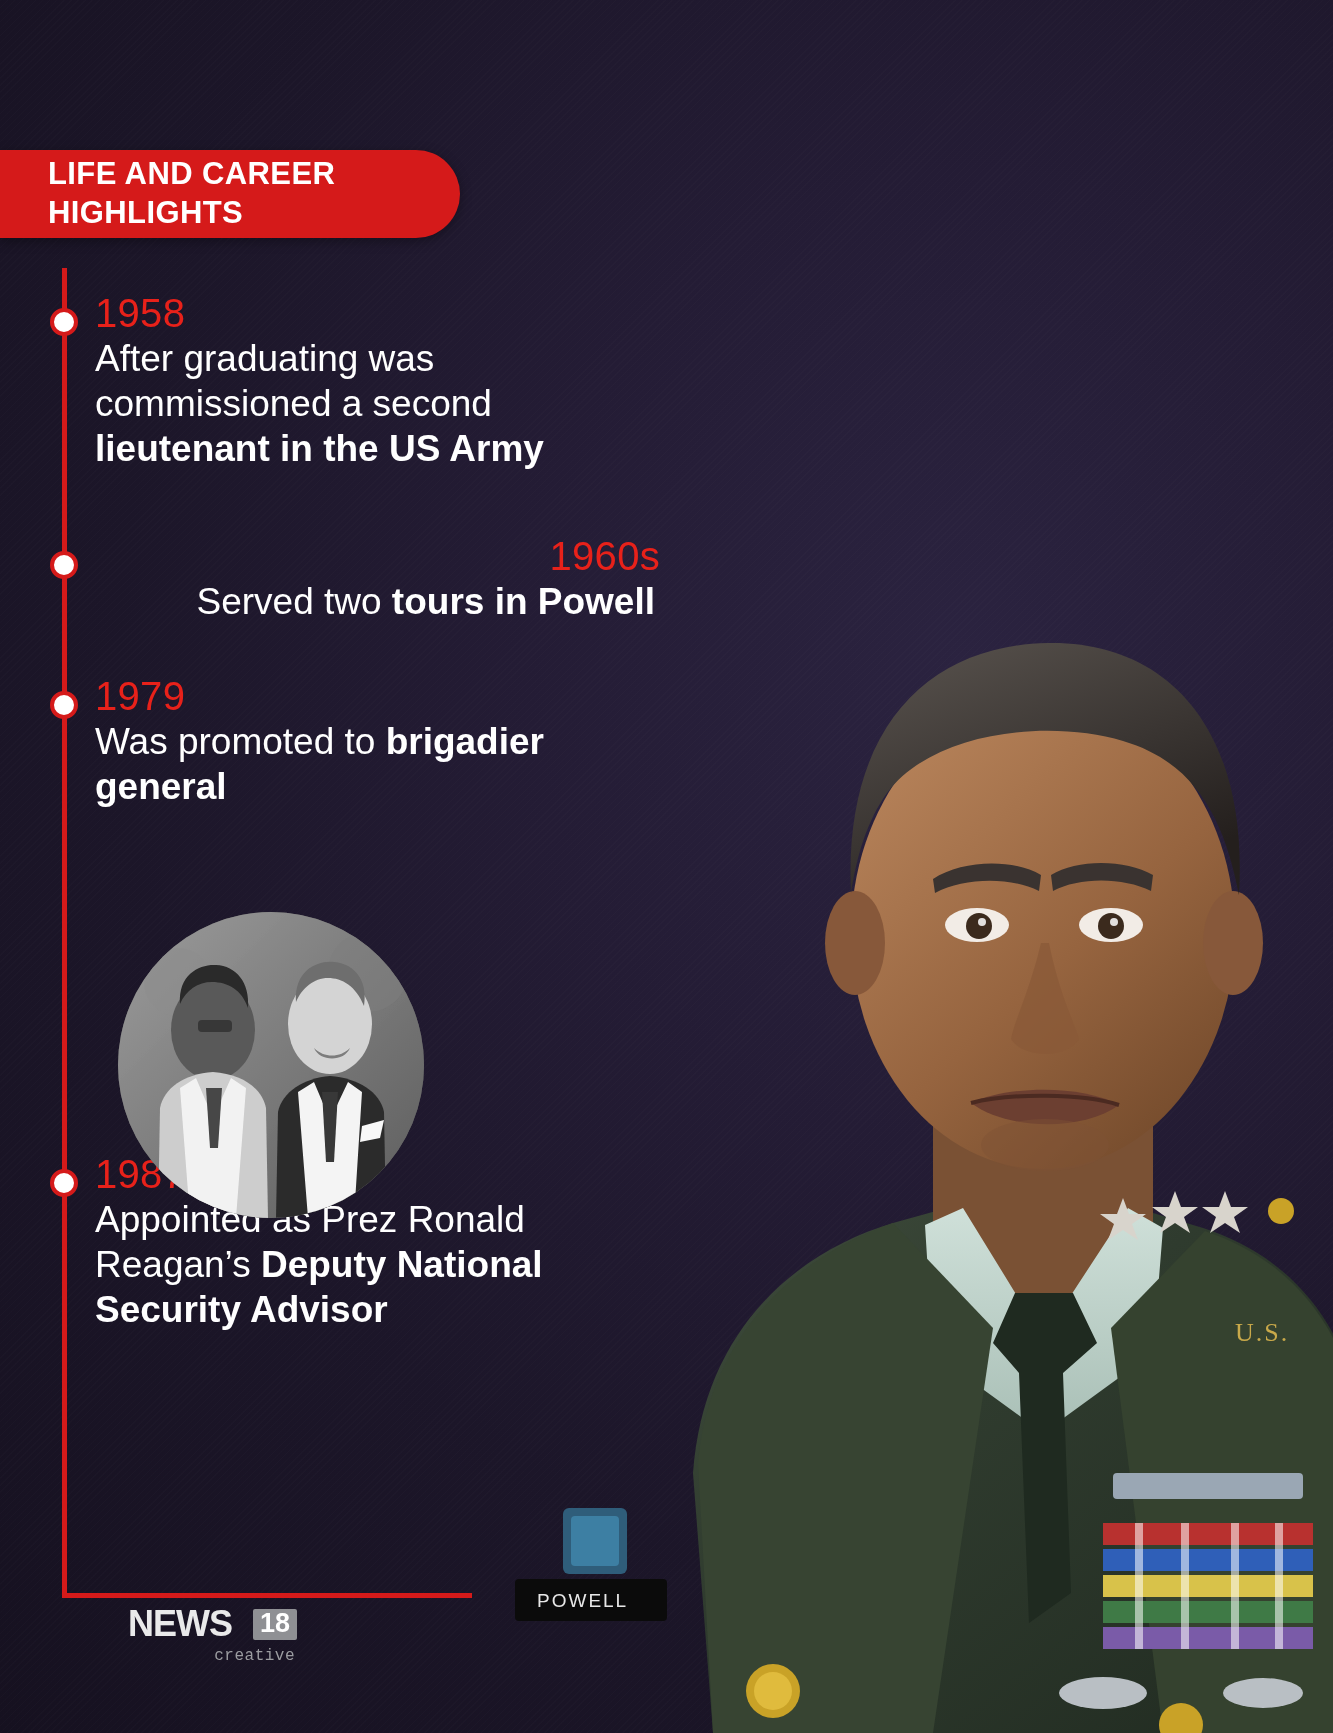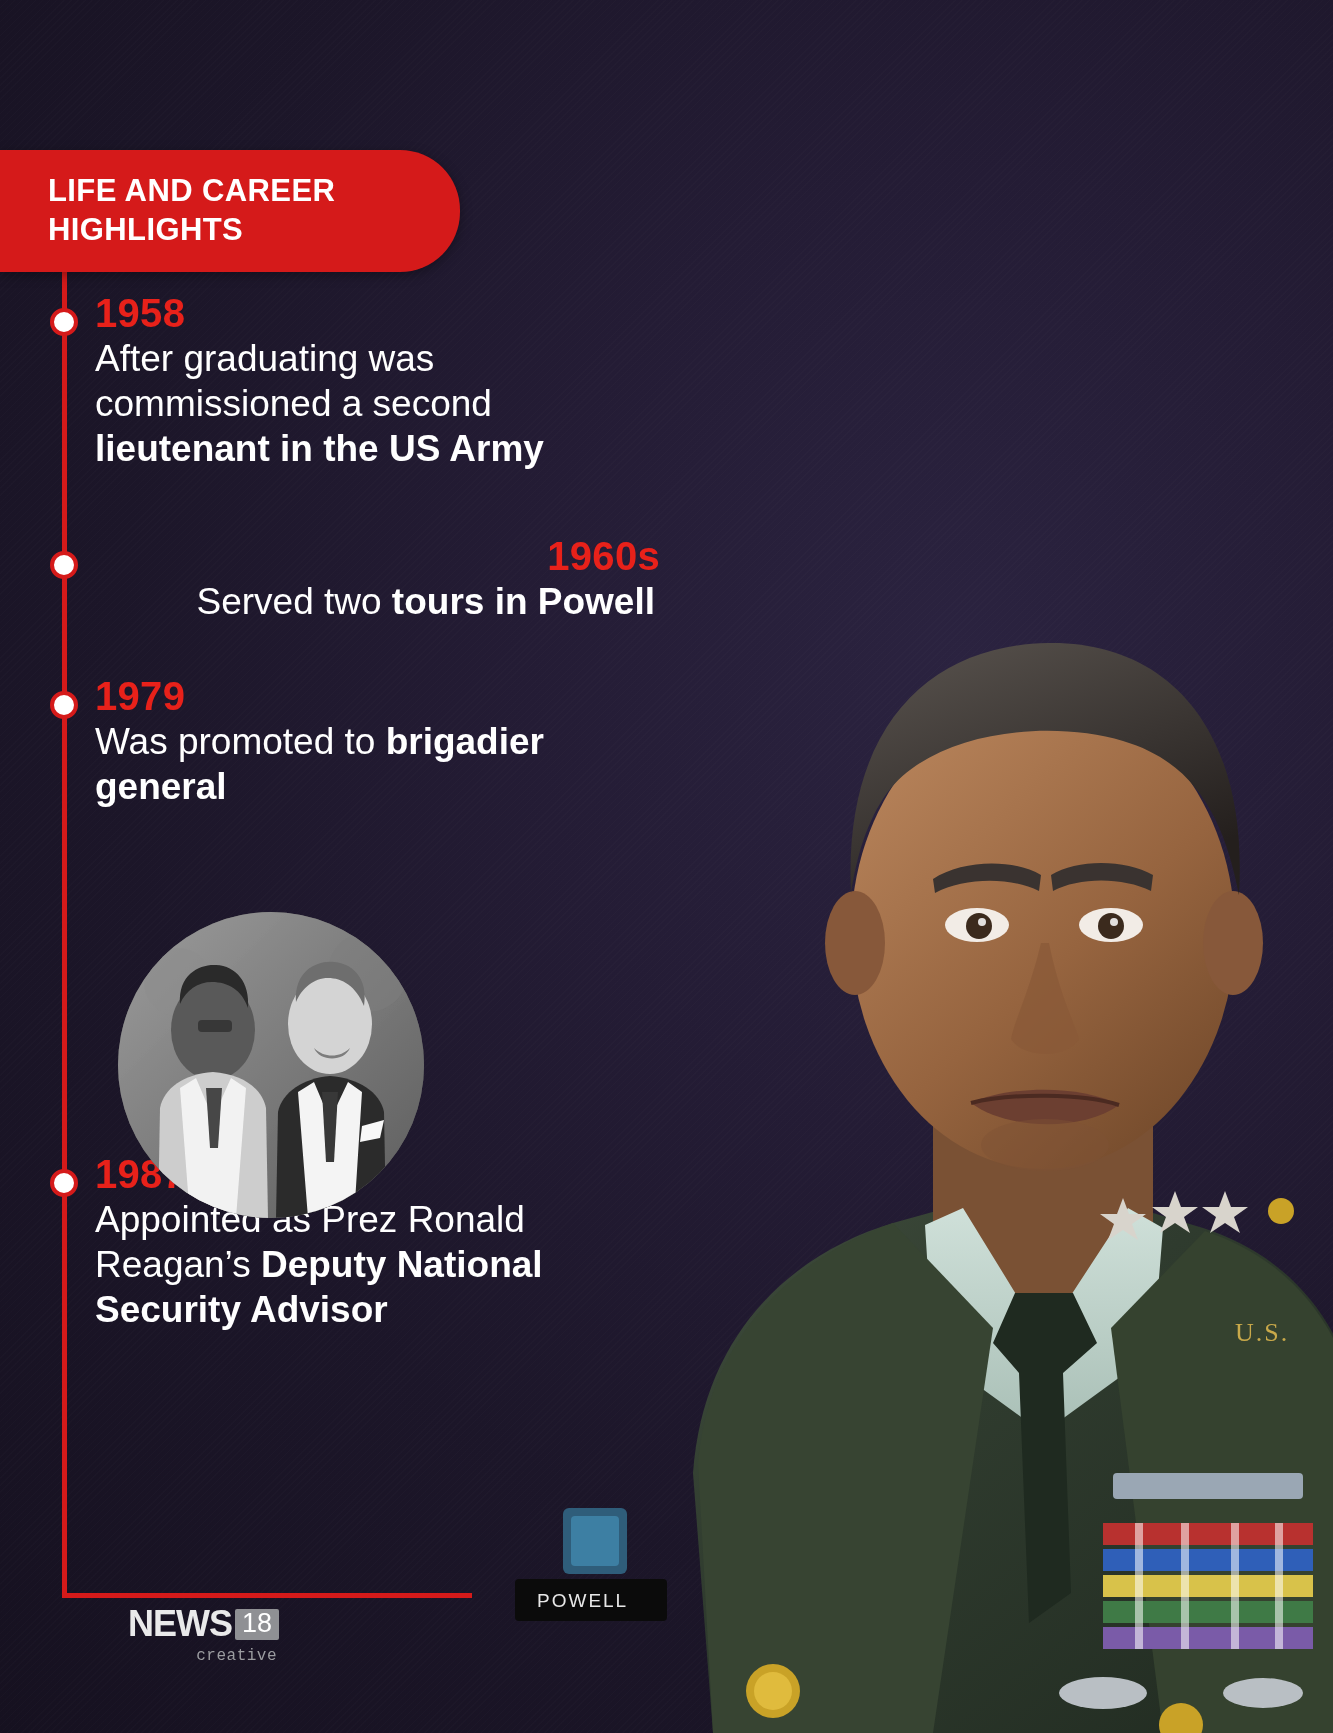--- a/index.html
+++ b/index.html
@@ -56,21 +56,21 @@
     height: 46px;
     color: #c79a3f;
   }
 
   
   .banner {
     position: absolute;
     left: 0;
     top: 150px;
     width: 460px;
-    height: 122px;
+    height: 88px;
     background: #d51a1a;
     border-top-right-radius: 60px;
     border-bottom-right-radius: 60px;
     display: flex;
     align-items: center;
     padding-left: 48px;
     z-index: 6;
     box-shadow: 0 3px 12px rgba(0,0,0,0.35);
   }
   .banner-text {
@@ -119,21 +119,21 @@
     top: 18px;
     width: 28px;
     height: 28px;
     border-radius: 50%;
     background: #ffffff;
     border: 4px solid #d51a1a;
   }
   .year {
     color: #e8211a;
     font-size: 40px;
-    font-weight: bold;
+    font-weight: normal;
     line-height: 1.15;
     letter-spacing: 0.3px;
   }
   .desc {
     color: #ffffff;
     font-size: 37px;
     line-height: 1.22;
     margin-top: 0;
     max-width: 560px;
   }
@@ -186,23 +186,23 @@
     color: #e9e9ea;
     font-size: 36px;
     font-weight: bold;
     letter-spacing: -1px;
     margin-left: 40px;
   }
   .logo-18 {
     background: #8f9094;
     color: #ffffff;
     font-size: 27px;
-    font-weight: normal;
+    font-weight: bold;
     padding: 1px 7px 3px;
-    margin-left: 3px;
+    margin-left: 21px;
     border-radius: 2px;
     line-height: 1;
   }
   .logo-creative {
     align-self: flex-end;
     color: #9b9ca0;
     font-size: 16px;
     letter-spacing: 0.5px;
     margin-top: 2px;
     margin-right: 2px;

